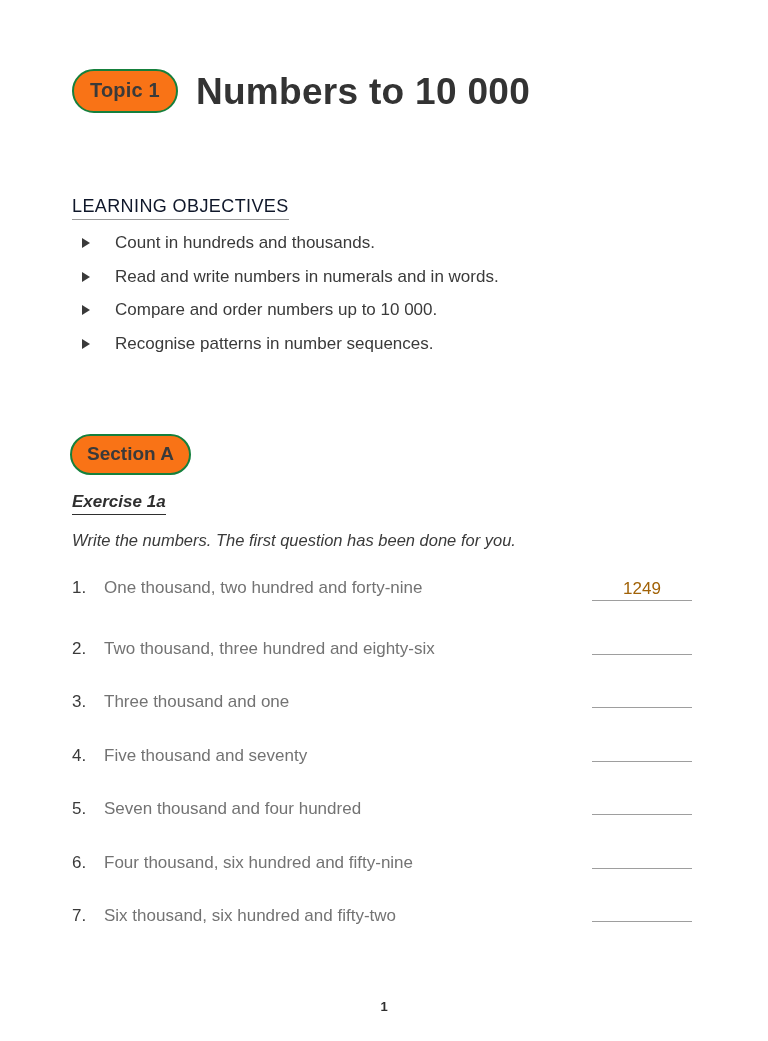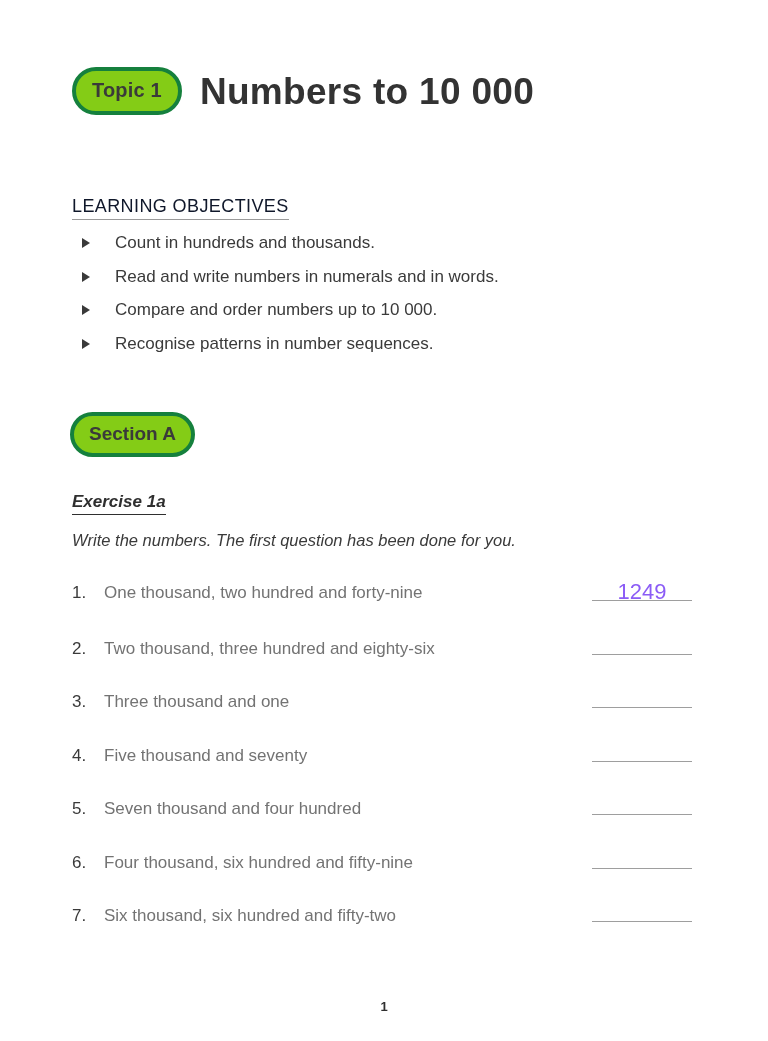--- a/index.html
+++ b/index.html
@@ -28,23 +28,23 @@
     left: 72px;
     top: 48px;
     display: flex;
     align-items: center;
     gap: 18px;
   }
   .pill {
     display: inline-flex;
     align-items: center;
     justify-content: center;
-    border: 4px solid #15803d;
+    border: 2px solid #15803d;
     border-radius: 999px;
-    background: #84cc16;
+    background: #f97316;
     color: #3a3a3a;
     font-weight: bold;
     line-height: 1;
     white-space: nowrap;
   }
   .pill-topic {
     padding: 9px 16px 11px 16px;
     font-size: 20px;
     letter-spacing: 0.2px;
   }
@@ -101,21 +101,21 @@
     margin-top: 8px;
     border-left: 8px solid #3a3a3a;
     border-top: 5px solid transparent;
     border-bottom: 5px solid transparent;
   }
 
   
   .section-badge {
     position: absolute;
     left: 70px;
-    top: 412px;
+    top: 434px;
   }
   .pill-section {
     padding: 8px 15px 10px 15px;
     font-size: 19px;
   }
 
   .exercise {
     position: absolute;
     left: 72px;
     top: 492px;
@@ -160,22 +160,22 @@
     color: #737373;
     white-space: nowrap;
   }
   .q-answer {
     flex: 0 0 100px;
     position: relative;
     height: 22px;
     text-align: center;
   }
   .q-answer .answer-value {
-    font-size: 22px;
-    color: #8b5cf6;
+    font-size: 17px;
+    color: #a16207;
     position: relative;
     top: 1px;
   }
   .q-answer::after {
     content: "";
     position: absolute;
     left: 0;
     right: 0;
     bottom: -1px;
     height: 1px;

